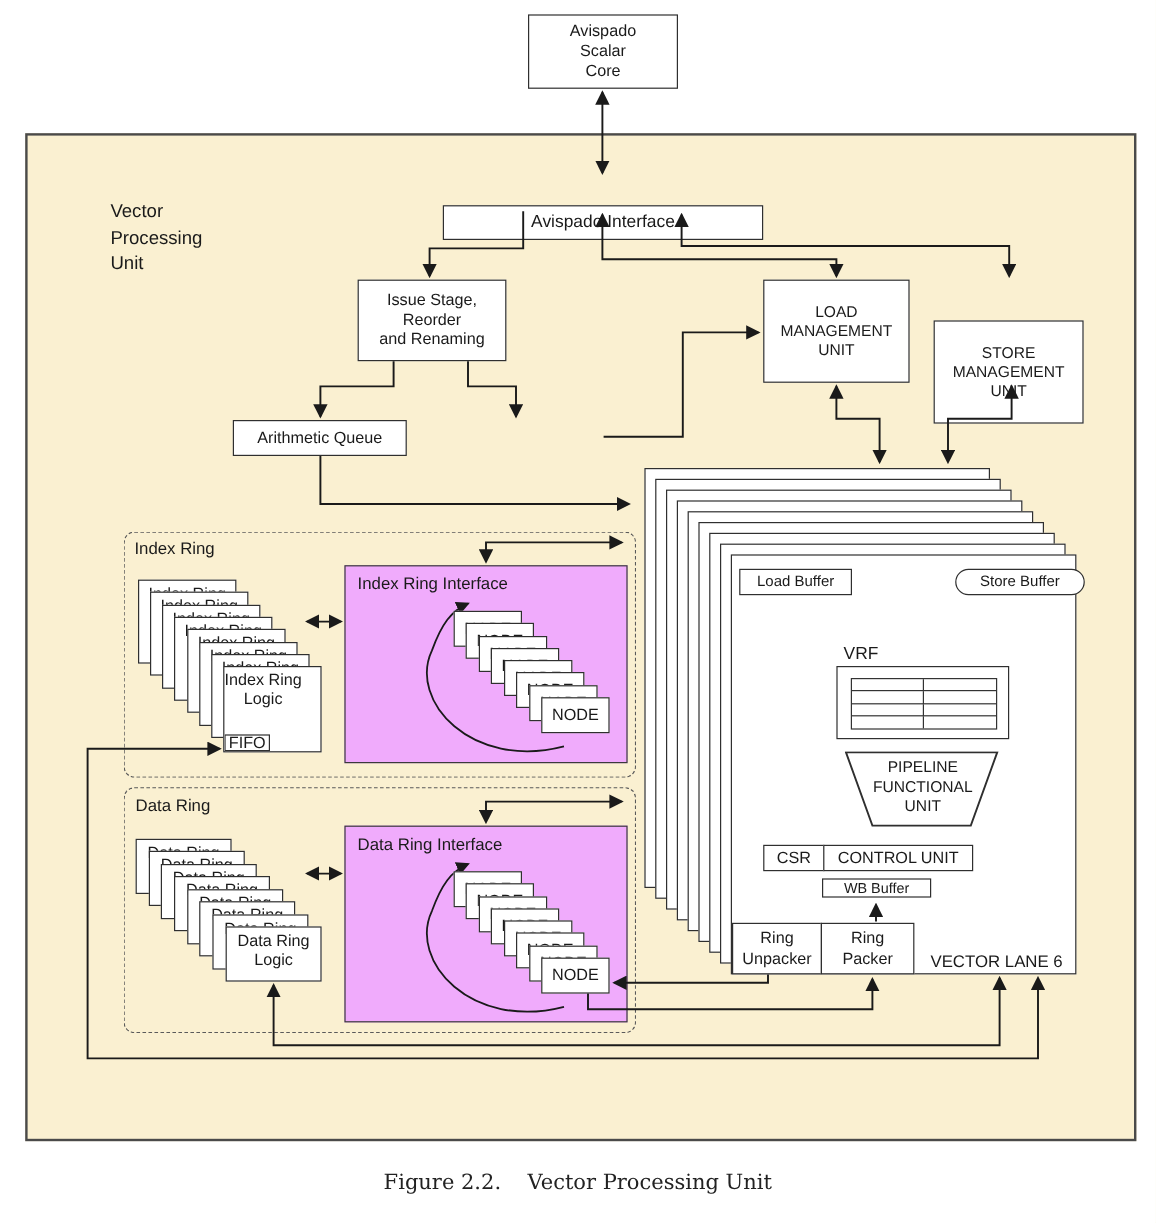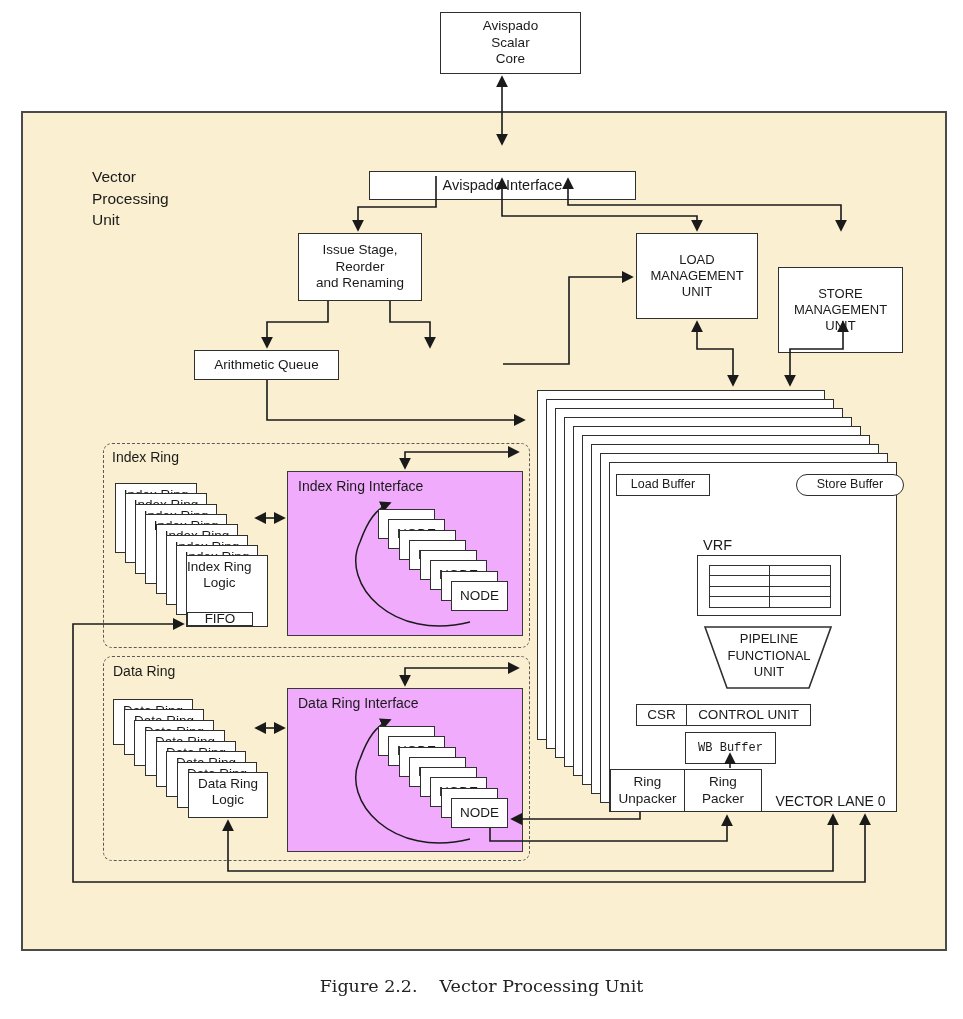--- a/index.html
+++ b/index.html
@@ -48,21 +48,21 @@
 </head>
 <body>
 
 <div id="stage">
 
   <div class="abs vpu-bg"></div>
   <div class="abs vpu-title pre">Vector
 Processing
 Unit</div>
 
-  <div class="abs box pre" style="left:440px;top:12px;width:141px;height:62px;">Avispado
+  <div class="abs box pre" style="left:440px;top:12px;width:125px;height:62px;">Avispado
 Scalar
 Core</div>
 
   <div class="abs box" style="left:369px;top:147px;width:267px;height:29px;font-size:14.5px;margin-top:24px;">Avispado Interface</div>
 
   <div class="abs box pre" style="left:298px;top:233px;width:124px;height:68px;">Issue Stage,
 Reorder
 and Renaming</div>
 
   <div class="abs box pre" style="left:636px;top:233px;width:122px;height:86px;font-size:13px;">LOAD
@@ -88,21 +88,21 @@
   <div class="abs box stackbox pre" style="left:156px;top:524px;width:82px;height:70px;">Index Ring
 Logic</div>
   <div class="abs box stackbox pre" style="left:166px;top:535px;width:82px;height:70px;">Index Ring
 Logic</div>
   <div class="abs box stackbox pre" style="left:176px;top:545px;width:82px;height:70px;">Index Ring
 Logic</div>
 
   <div class="abs box stackbox" style="left:186px;top:555px;width:82px;height:72px;flex-direction:column;justify-content:flex-start;">
     <div class="pre">Index Ring
 Logic</div>
-    <div class="box" style="margin-top:20px;width:66px;height:21px;">FIFO</div>
+    <div class="box" style="margin-top:20px;width:38px;height:21px;">FIFO</div>
   </div>
 
   <div class="abs iface-box" style="left:287px;top:471px;width:236px;height:165px;">
     <div class="abs iface-label" style="left:10px;top:6px;">Index Ring Interface</div>
     <svg class="abs" width="236" height="165" style="left:0;top:0;">
       <defs>
         <marker id="arrA" viewBox="0 0 10 10" refX="8.5" refY="5" markerWidth="7.5" markerHeight="7.5" orient="auto-start-reverse">
           <path d="M0,0 L10,5 L0,10 z" fill="#1a1a1a"></path>
         </marker>
       </defs>
@@ -183,28 +183,28 @@
     <svg class="abs" width="129" height="64" style="left:94px;top:163px;">
       <polygon points="1,1 127,1 105,62 23,62" fill="#ffffff" stroke="#2f2f2f" stroke-width="1.6"></polygon>
     </svg>
     <div class="abs pre" style="left:79px;top:168px;width:160px;text-align:center;font-size:13px;line-height:1.28;">PIPELINE
 FUNCTIONAL
 UNIT</div>
 
     <div class="abs box" style="left:26px;top:241px;width:51px;height:22px;">CSR</div>
     <div class="abs box" style="left:76px;top:241px;width:125px;height:22px;">CONTROL UNIT</div>
 
-    <div class="abs box" style="left:75px;top:269px;width:91px;height:32px;font-size:12px;font-family:Liberation Mono, monospace;">WB Buffer</div>
+    <div class="abs box" style="left:75px;top:269px;width:91px;height:16px;font-size:12px;">WB Buffer</div>
 
     <div class="abs box pre" style="left:0px;top:306px;width:75px;height:43px;">Ring
 Unpacker</div>
     <div class="abs box pre" style="left:74px;top:306px;width:78px;height:43px;">Ring
 Packer</div>
 
-    <div class="abs" style="left:158px;top:330px;width:125px;text-align:center;font-size:14px;">VECTOR LANE 0</div>
+    <div class="abs" style="left:158px;top:330px;width:125px;text-align:center;font-size:14px;">VECTOR LANE 6</div>
   </div>
 
   <svg class="abs svg-overlay" width="963" height="1019">
     <defs>
       <marker id="arr" viewBox="0 0 10 10" refX="8.5" refY="5" markerWidth="7.5" markerHeight="7.5" orient="auto-start-reverse">
         <path d="M0,0 L10,5 L0,10 z" fill="#1a1a1a"></path>
       </marker>
     </defs>
     <g fill="none" stroke="#1a1a1a" stroke-width="1.6">
       <path marker-start="url(#arr)" marker-end="url(#arr)" d="M 502 77 L 502 144"></path>

